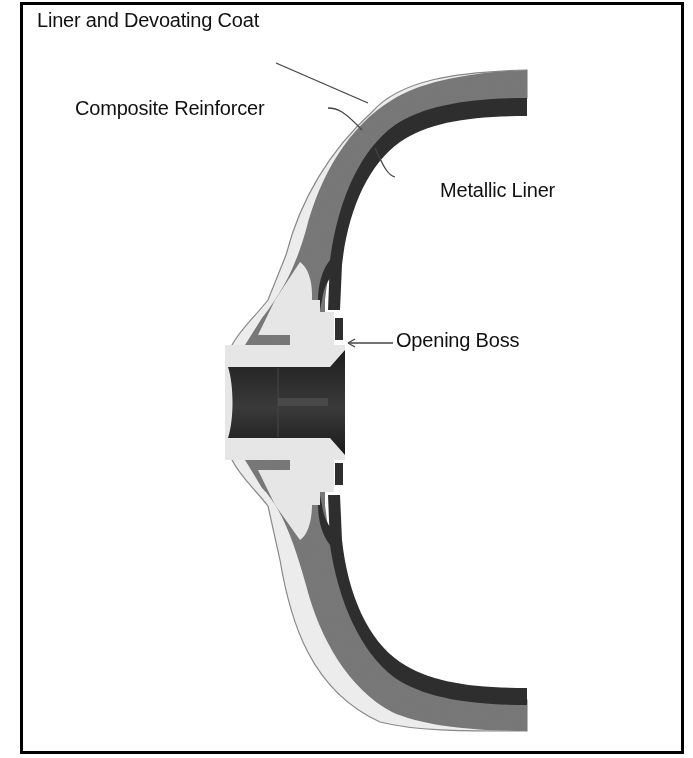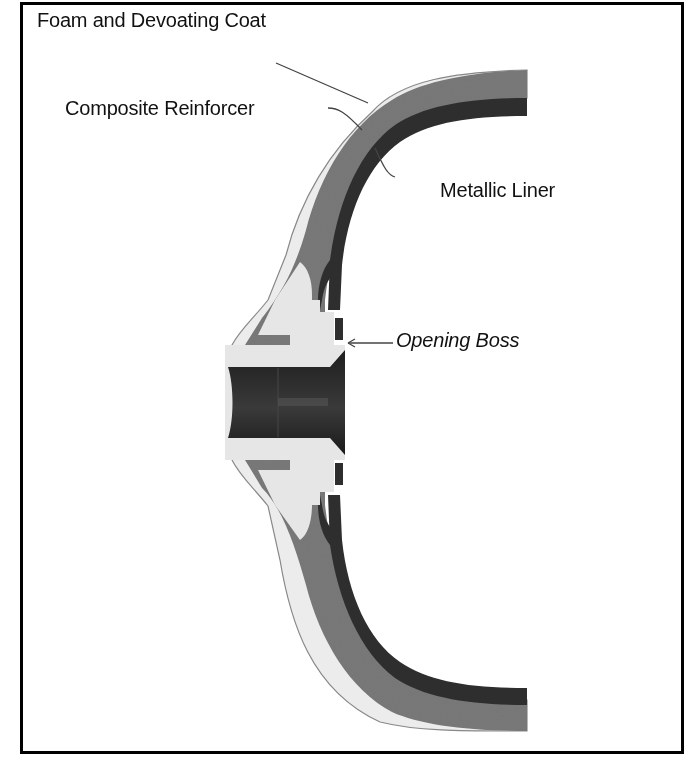--- a/index.html
+++ b/index.html
@@ -77,16 +77,16 @@
 
   <g stroke="#444" stroke-width="1.3" fill="none">
     <path d="M 276 63 L 368 103"></path>
     <path d="M 328 108 C 338 108 345 112 362 130"></path>
     <path d="M 395 177 C 388 175 384 168 375 148"></path>
     <path d="M 393 343 L 348 343"></path>
     <path d="M 348 343 L 355 339 M 348 343 L 355 347"></path>
   </g>
 </svg>
 
-<div class="label" style="left:37px; top:9px;">Foam and Devoating Coat</div>
-<div class="label" style="left:65px; top:97px;">Composite Reinforcer</div>
+<div class="label" style="left:37px; top:9px;">Liner and Devoating Coat</div>
+<div class="label" style="left:75px; top:97px;">Composite Reinforcer</div>
 <div class="label" style="left:440px; top:179px;text-align:right;">Metallic Liner</div>
-<div class="label" style="left:396px; top:329px;font-style:italic;">Opening Boss</div>
+<div class="label" style="left:396px; top:329px;">Opening Boss</div>
 
 </body></html>

